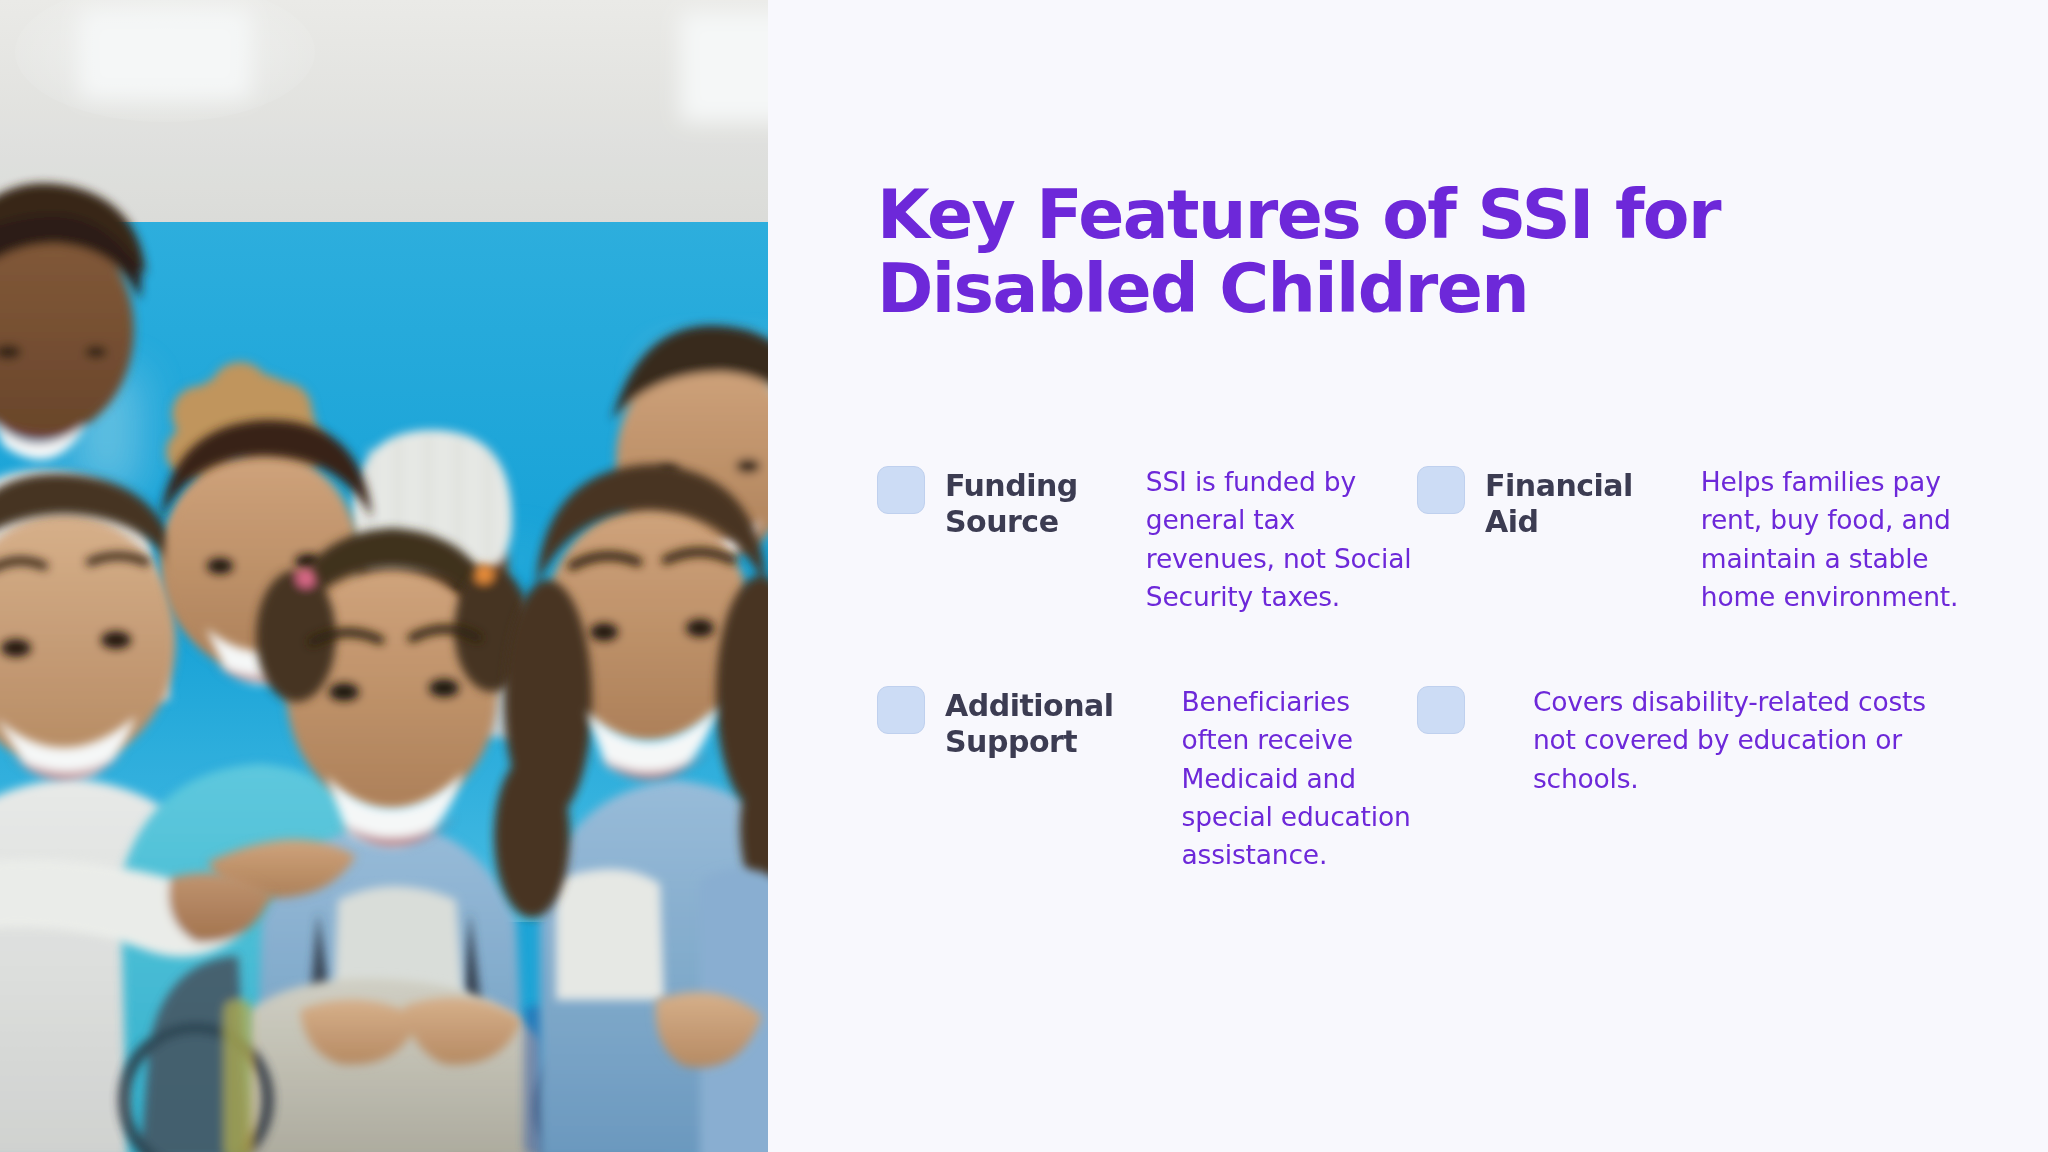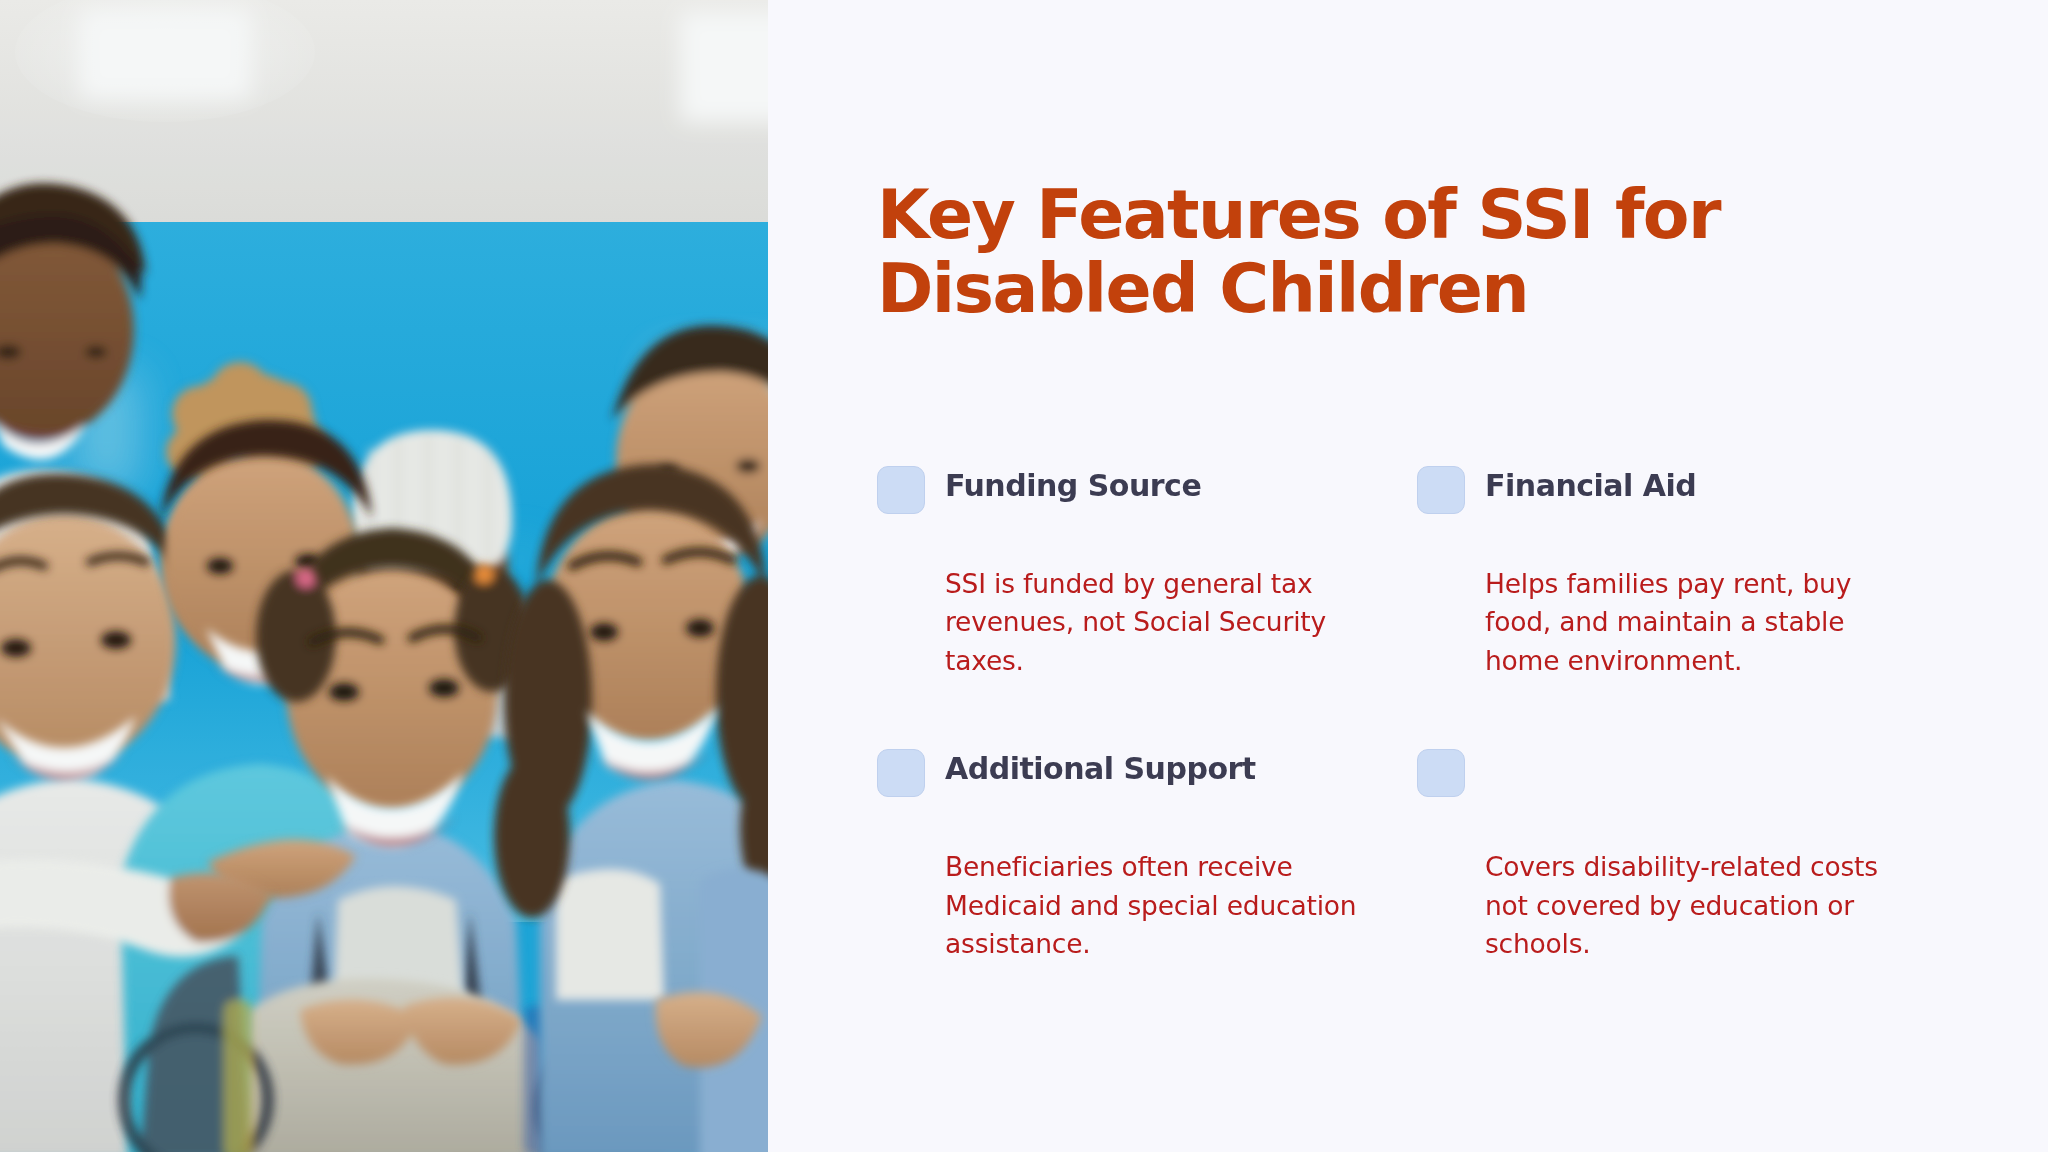--- a/index.html
+++ b/index.html
@@ -48,40 +48,39 @@
   .title {
     position:absolute;
     left:109px;
     top:178px;
     width:880px;
     font-family:"DejaVu Sans", sans-serif;
     font-size:68px;
     font-weight:700;
     line-height:1.09;
     letter-spacing:-1.6px;
-    color:#c2410c;
+    color:#6d28d9;
   }
 
   .features-grid {
     position:absolute;
     left:109px;
     top:463px;
     width:1090px;
     display:grid;
     grid-template-columns:540px 550px;
     grid-template-rows:auto auto;
     row-gap:66px;
     column-gap:0px;
   }
 
   .feature {
     display:flex;
-    flex-direction:column;
+    flex-direction:row;
     width:100%;
-    gap:38px;
   }
 
   .feature-head {
     display:flex;
     align-items:flex-start;
     gap:20px;
     margin-bottom:13px;
   }
 
   .feature-icon {
@@ -105,21 +104,21 @@
   }
 
   .feature-desc {
     margin-left:68px;
     max-width:430px;
     font-family:"DejaVu Sans", sans-serif;
     font-size:26.5px;
     font-weight:400;
     line-height:1.45;
     letter-spacing:-0.2px;
-    color:#b91c1c;
+    color:#6d28d9;
   }
 
   .feature.col2 .feature-desc { max-width:420px; }
 </style>
 </head>
 <body>
 
 <div class="slide">
 
   <div class="photo-panel">

